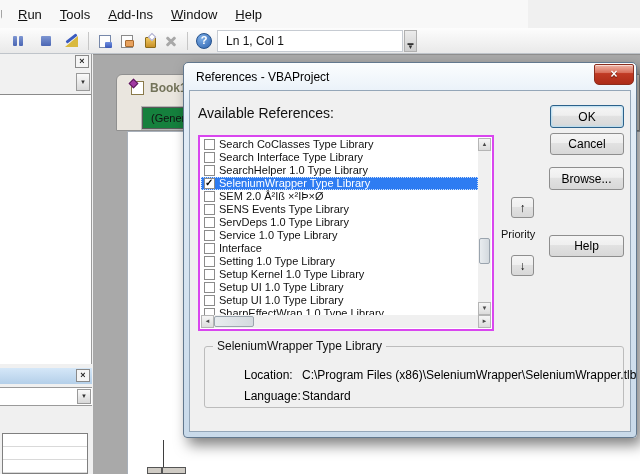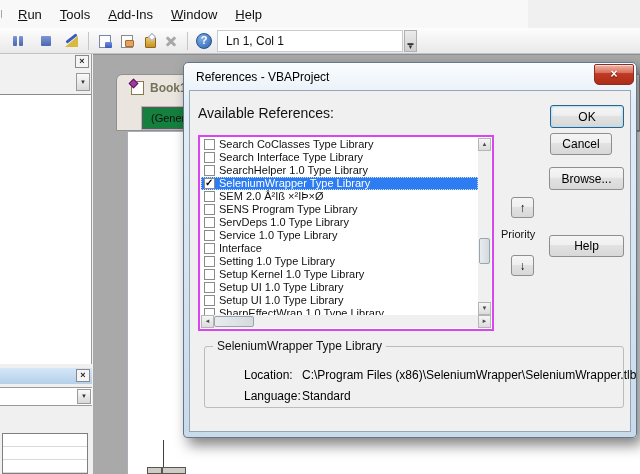--- a/index.html
+++ b/index.html
@@ -128,21 +128,21 @@
   .sb-thumb{position:absolute;background:linear-gradient(90deg,#e8ecef,#d4dadf);
       border:1px solid #9aa4ae;border-radius:2px;box-sizing:border-box;}
   .sb-v .sb-thumb{left:1px;width:11px;top:100px;height:26px;}
   .sb-h .sb-thumb{top:1px;height:11px;left:13px;width:40px;}
   
   .btn{position:absolute;display:flex;align-items:center;justify-content:center;
       font-size:12px;color:#000;border:1px solid #8e8e8e;border-radius:3px;box-sizing:border-box;
       background:linear-gradient(#f5f5f5,#efefef 45%,#e2e2e2 46%,#d8d8d8);}
   .btn.default{border-color:#2c628b;box-shadow:inset 0 0 2px 1px #b5dcf0;}
   .b-ok{left:360px;top:14px;width:74px;height:23px;}
-  .b-cancel{left:360px;top:42px;width:62px;height:22px;}
+  .b-cancel{left:360px;top:42px;width:74px;height:22px;}
   .b-browse{left:359px;top:76px;width:75px;height:23px;}
   .b-up{left:321px;top:106px;width:23px;height:21px;font-weight:bold;}
   .b-help{left:359px;top:144px;width:75px;height:22px;}
   .b-down{left:321px;top:164px;width:23px;height:21px;font-weight:bold;}
   .priority{position:absolute;left:311px;top:137px;font-size:11px;}
   
   .group{position:absolute;left:14px;top:255px;width:420px;height:62px;
       border:1px solid #bcbcbc;border-radius:3px;box-sizing:border-box;}
   .legend{position:absolute;top:-8px;left:8px;background:#f0f0f0;padding:0 4px;font-size:12px;}
   .g-label{position:absolute;font-size:12px;color:#000;}
@@ -254,21 +254,21 @@
                 <span class="glyph">✓</span>
               </span>
               <span>SeleniumWrapper Type Library</span>
             </li>
           <li class="row">
               <span class="cb"></span>
               <span>SEM 2.0 Å²Iß ×²IÞ×Ø</span>
             </li>
           <li class="row">
               <span class="cb"></span>
-              <span>SENS Program Type Library</span>
+              <span>SENS Events Type Library</span>
             </li>
           <li class="row">
               <span class="cb"></span>
               <span>ServDeps 1.0 Type Library</span>
             </li>
           <li class="row">
               <span class="cb"></span>
               <span>Service 1.0 Type Library</span>
             </li>
           <li class="row">

